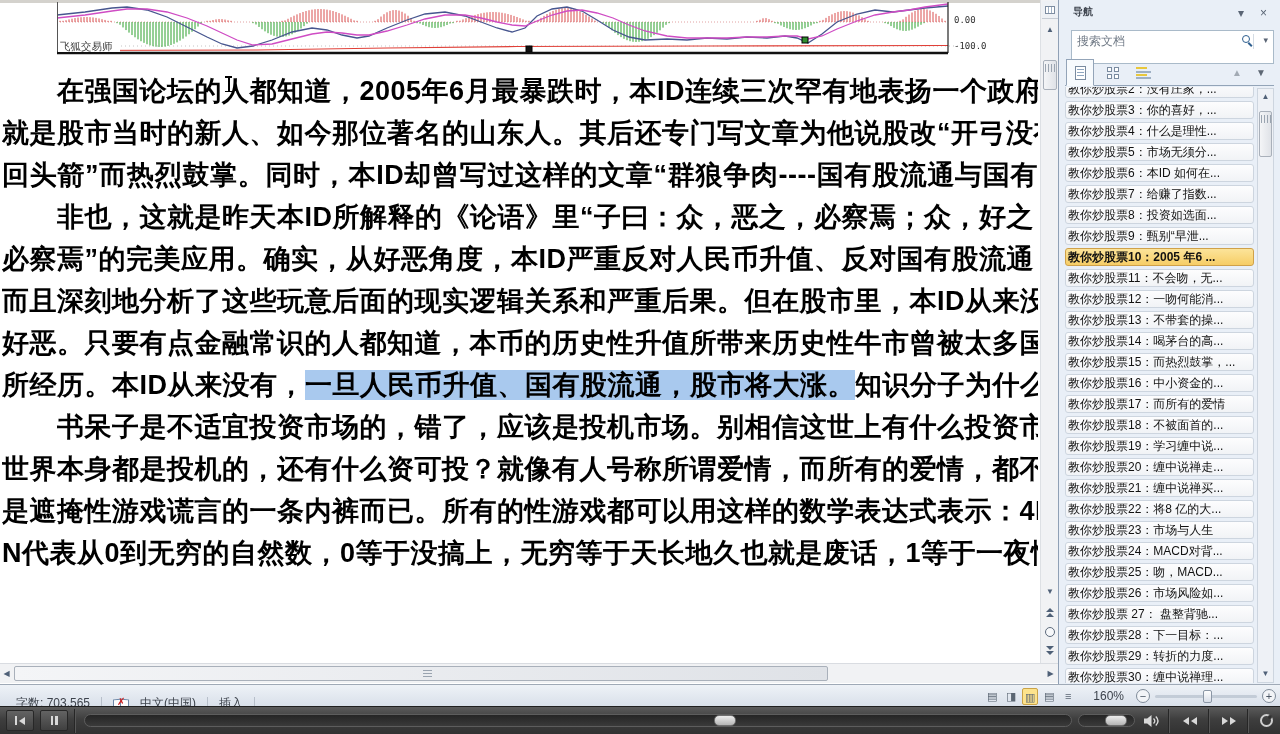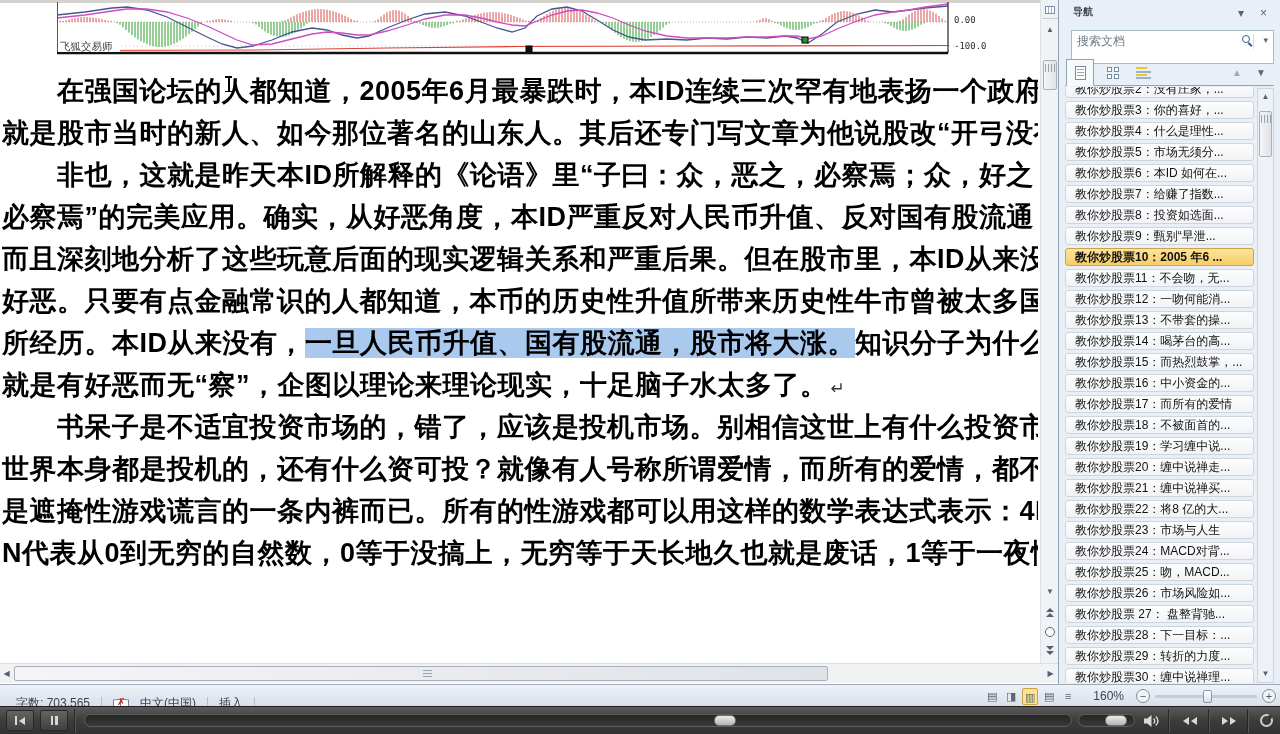--- a/index.html
+++ b/index.html
@@ -65,21 +65,21 @@
   .tab-ic-page::after { content:""; position:absolute; left:1px; top:2px; right:1px; bottom:2px;
      background:repeating-linear-gradient(180deg,#8fa6c0 0 1px,transparent 1px 3px); }
   .sq { position:absolute; width:5px; height:5px; border:1px solid #7a8ba0; background:#fff; }
   .tab-ic-res { position:absolute; left:6px; top:8px; width:15px; height:12px; }
   .tab-ic-res i { position:absolute; left:0; height:2px; }
   .navud { position:absolute; top:11px; font-size:10px; }
 
   #nav-list { position:absolute; left:6px; top:87px; width:189px; height:596px; overflow:hidden; }
   .nav-item { height:18px; margin-bottom:3px; border:1px solid #cdd5df; border-radius:3px;
      background:linear-gradient(#fdfdfe,#f1f3f6); font-size:12px; color:#111; line-height:16px;
-     padding-left:9px; white-space:nowrap; overflow:hidden; }
+     padding-left:2px; white-space:nowrap; overflow:hidden; }
   .nav-item.active { background:linear-gradient(#fce49a,#f6cd66); border:1px solid #cfa14a; font-weight:bold; }
 
   #nav-scroll { position:absolute; left:198px; top:88px; width:17px; height:595px; background:#eef1f6; border:1px solid #cdd5df; }
   #nav-scroll .arrow-btn { width:15px; }
 
   
   #status-bar { position:absolute; left:0; top:684px; width:1280px; height:22px;
      background:linear-gradient(#eef2f7,#d9e0ea); border-top:1px solid #9fa9b6; font-size:12px; color:#3d434c; }
   #status-left { position:absolute; left:16px; top:0; height:37px; display:flex; align-items:center; gap:11px; }
   .sep { width:1px; height:14px; background:#b7bfca; }
@@ -401,26 +401,26 @@
         <line x1="0" y1="51" x2="891" y2="51" stroke="#111" stroke-width="2.6"></line>
         <rect x="1" y="39" width="62" height="11" fill="#ffffff"></rect>
         <text x="3" y="48" font-size="10.5" fill="#3a3a3a" font-family="Liberation Sans, sans-serif">飞狐交易师</text>
         <text x="897" y="21" font-size="9" fill="#333" font-family="DejaVu Sans Mono, monospace">0.00</text>
         <text x="897" y="47" font-size="9" fill="#333" font-family="DejaVu Sans Mono, monospace">-100.0</text>
       </svg>
 
     <div id="text-block">
       <div class="line indent">在强国论坛的人都知道，2005年6月最暴跌时，本ID连续三次罕有地表扬一个政府官员，</div>
       <div class="line">就是股市当时的新人、如今那位著名的山东人。其后还专门写文章为他说股改“开弓没有</div>
+      <div class="line">回头箭”而热烈鼓掌。同时，本ID却曾写过这样的文章“群狼争肉----国有股流通与国有</div>
       <div class="line indent">非也，这就是昨天本ID所解释的《论语》里“子曰：众，恶之，必察焉；众，好之，</div>
       <div class="line">必察焉”的完美应用。确实，从好恶角度，本ID严重反对人民币升值、反对国有股流通，</div>
       <div class="line">而且深刻地分析了这些玩意后面的现实逻辑关系和严重后果。但在股市里，本ID从来没有</div>
       <div class="line">好恶。只要有点金融常识的人都知道，本币的历史性升值所带来历史性牛市曾被太多国家</div>
       <div class="line"><span>所经历。本ID从来没有，</span><span class="hl">一旦人民币升值、国有股流通，股市将大涨。</span><span>知识分子为什么可笑，</span></div>
-      <div class="line last"><span>就是有好恶而无“察”，企图以理论来理论现实，十足脑子水太多了。</span><span class="pmark">↵</span></div>
       <div class="line indent">书呆子是不适宜投资市场的，错了，应该是投机市场。别相信这世上有什么投资市场，</div>
       <div class="line">世界本身都是投机的，还有什么资可投？就像有人号称所谓爱情，而所有的爱情，都不过</div>
       <div class="line">是遮掩性游戏谎言的一条内裤而已。所有的性游戏都可以用这样的数学表达式表示：4N9。</div>
       <div class="line">N代表从0到无穷的自然数，0等于没搞上，无穷等于天长地久也就是废话，1等于一夜情419，</div>
     </div>
 
     <div class="ibeam">
       <div class="ib-t"></div>
         <div class="ib-v"></div>
         <div class="ib-b"></div>

